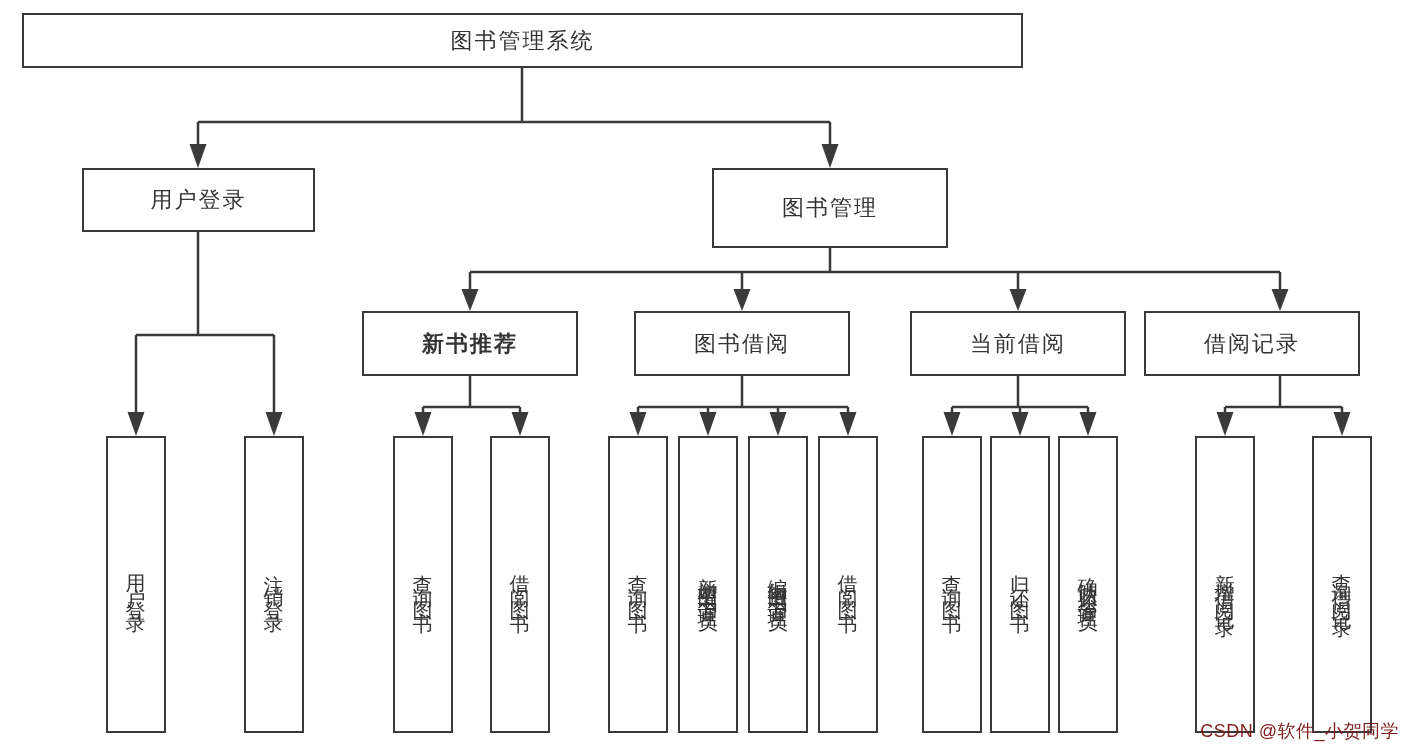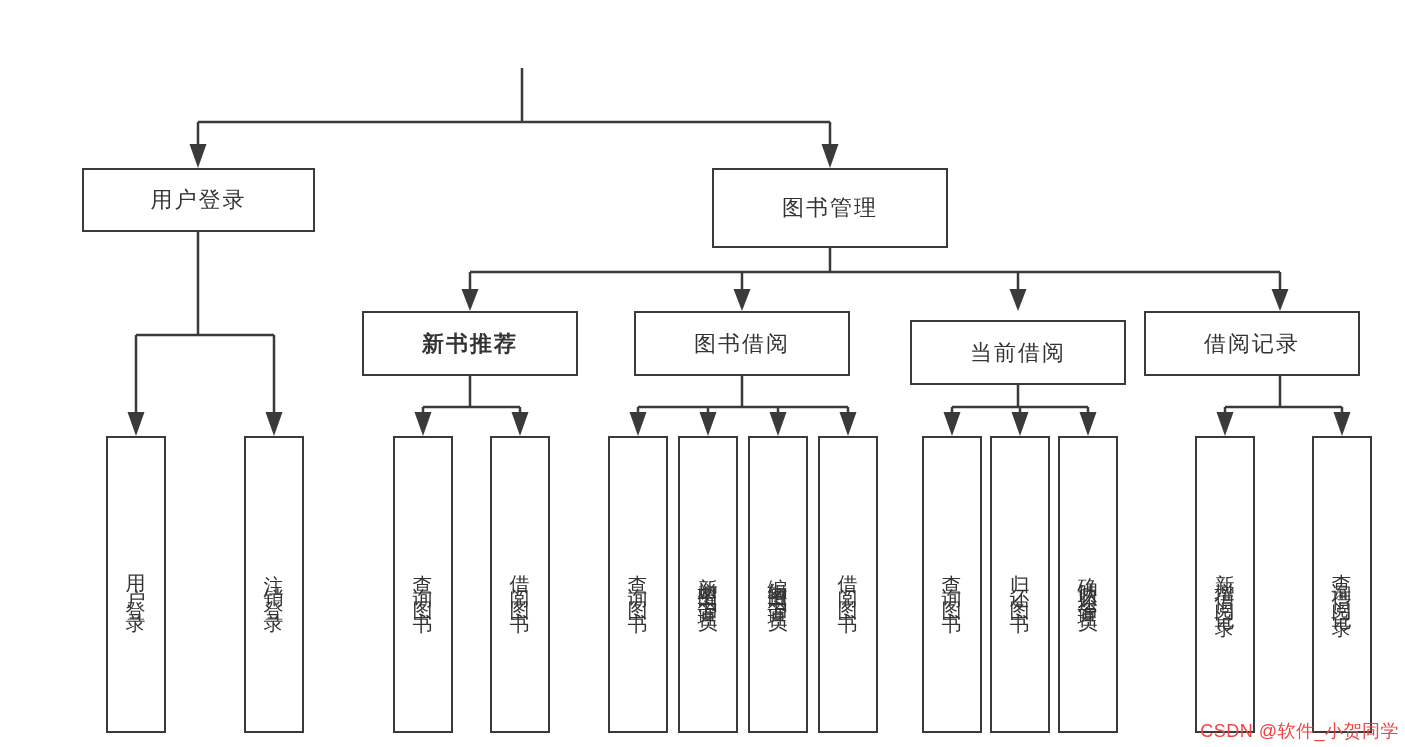--- a/index.html
+++ b/index.html
@@ -44,21 +44,21 @@
   .vtext.ls-l  { letter-spacing: 9px; }
   .vtext.ls-s  { letter-spacing: 5px; }
 
   
   .n-root { left: 22px;   top: 13px;  width: 1001px; height: 55px; }
   .n-l2a  { left: 82px;   top: 168px; width: 233px;  height: 64px; }
   .n-l2b  { left: 712px;  top: 168px; width: 236px;  height: 80px; }
   .n-l3   { top: 311px; width: 216px; height: 65px; }
   .n-l3a  { left: 362px; font-weight: bold; }
   .n-l3b  { left: 634px; }
-  .n-l3c  { left: 910px; margin-top: 9px; }
+  .n-l3c  { left: 910px; }
   .n-l3d  { left: 1144px; }
   .leaf   { top: 436px; width: 60px; height: 297px; }
   .lf-1  { left: 106px; }
   .lf-2  { left: 244px; }
   .lf-3  { left: 393px; }
   .lf-4  { left: 490px; }
   .lf-5  { left: 608px; }
   .lf-6  { left: 678px; }
   .lf-7  { left: 748px; }
   .lf-8  { left: 818px; }
@@ -67,21 +67,21 @@
   .lf-11 { left: 1058px; }
   .lf-12 { left: 1195px; }
   .lf-13 { left: 1312px; }
 
   .watermark {
     position: absolute;
     right: 6px;
     bottom: 4px;
     font-size: 18px;
     letter-spacing: 0.5px;
-    color: #ef4444;
+    color: #7f1d1d;
     z-index: 3;
     white-space: nowrap;
     margin-top: 28px;
   }
 </style>
 </head>
 <body>
 
 <div class="canvas">
 
@@ -114,20 +114,23 @@
     <path d="M1018,376 V407 M952,407 H1088 M952,407 V414 M1020,407 V414 M1088,407 V414"></path>
     <path fill="#3a3a3a" stroke="none" d="M943.5,412 L960.5,412 L952,436 Z"></path>
     <path fill="#3a3a3a" stroke="none" d="M1011.5,412 L1028.5,412 L1020,436 Z"></path>
     <path fill="#3a3a3a" stroke="none" d="M1079.5,412 L1096.5,412 L1088,436 Z"></path>
 
     <path d="M1280,376 V407 M1225,407 H1342 M1225,407 V414 M1342,407 V414"></path>
     <path fill="#3a3a3a" stroke="none" d="M1216.5,412 L1233.5,412 L1225,436 Z"></path>
     <path fill="#3a3a3a" stroke="none" d="M1333.5,412 L1350.5,412 L1342,436 Z"></path>
   </svg>
 
+  <div class="node n-root">
+    <span class="hlabel">图书管理系统</span>
+  </div>
 
   <div class="node n-l2a">
     <span class="hlabel">用户登录</span>
   </div>
   <div class="node n-l2b">
     <span class="hlabel">图书管理</span>
   </div>
 
   <div class="node n-l3 n-l3a">
     <span class="hlabel">新书推荐</span>

